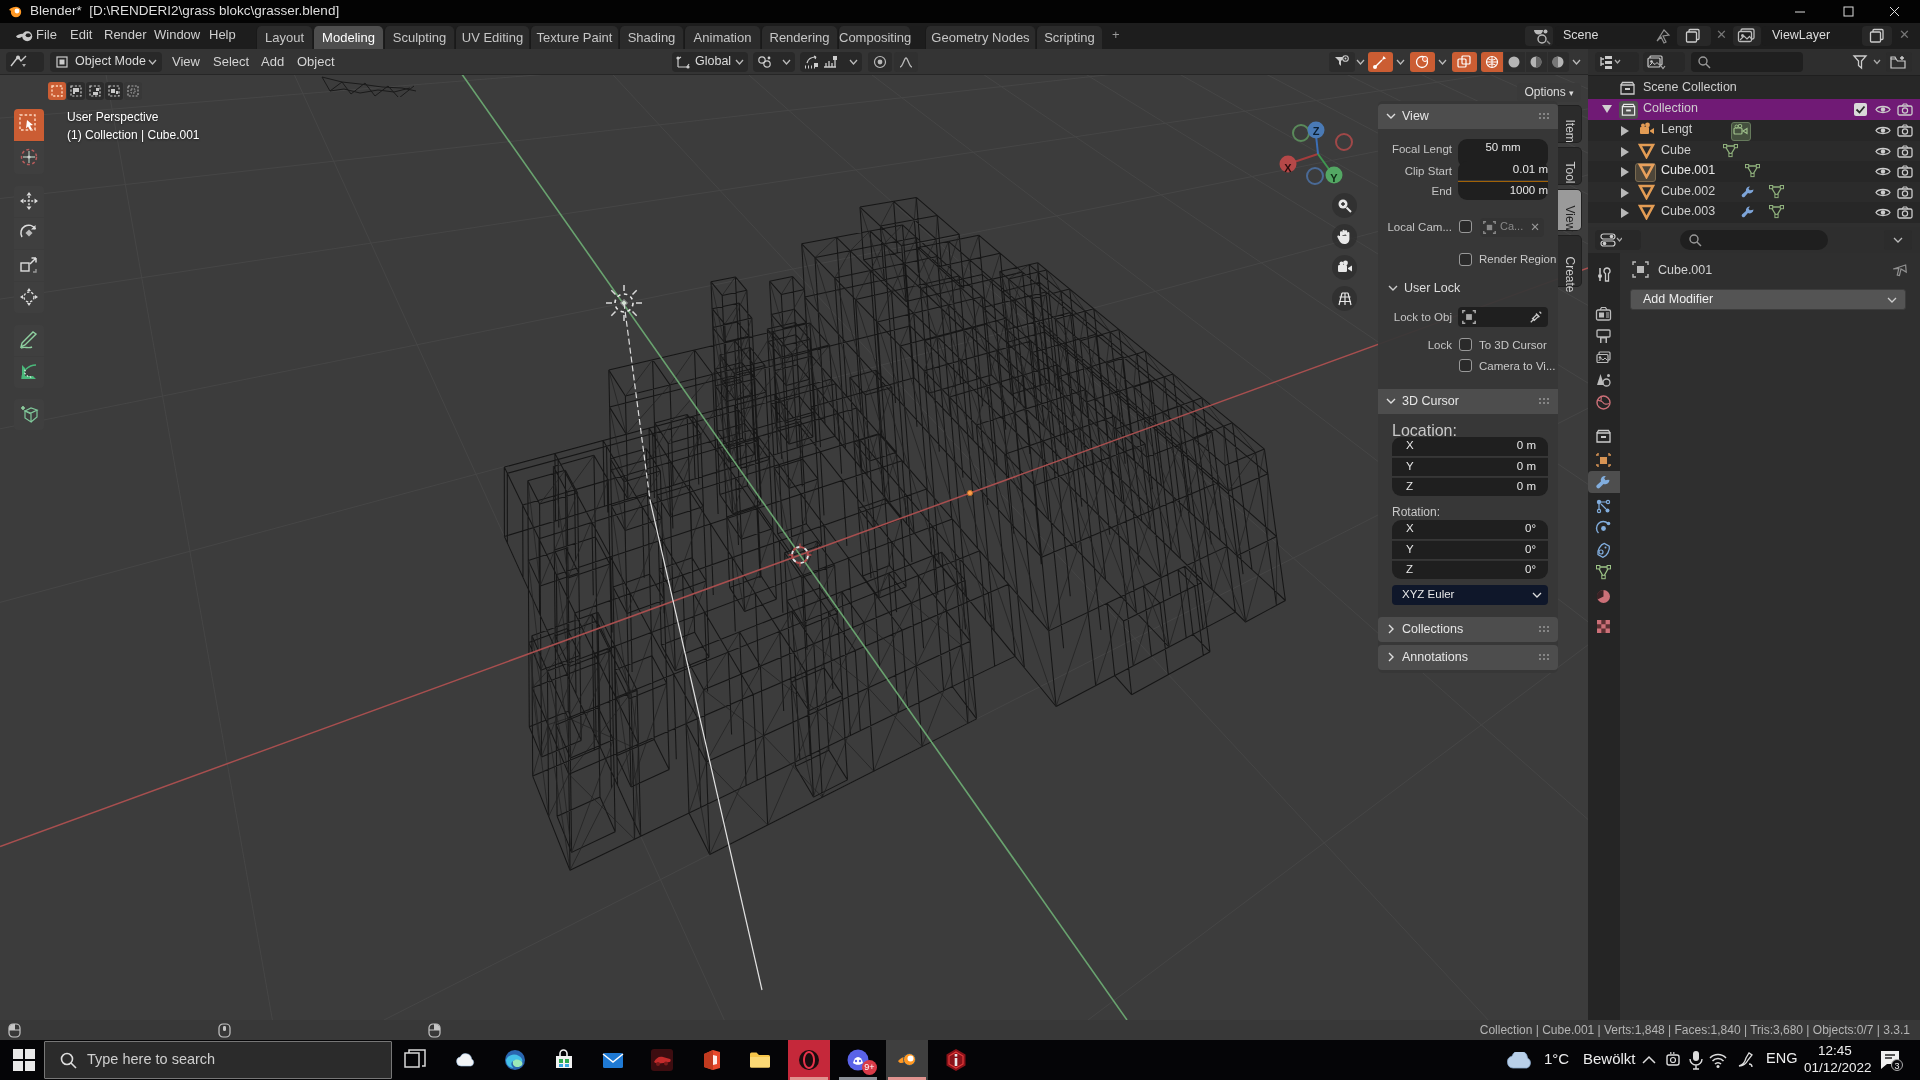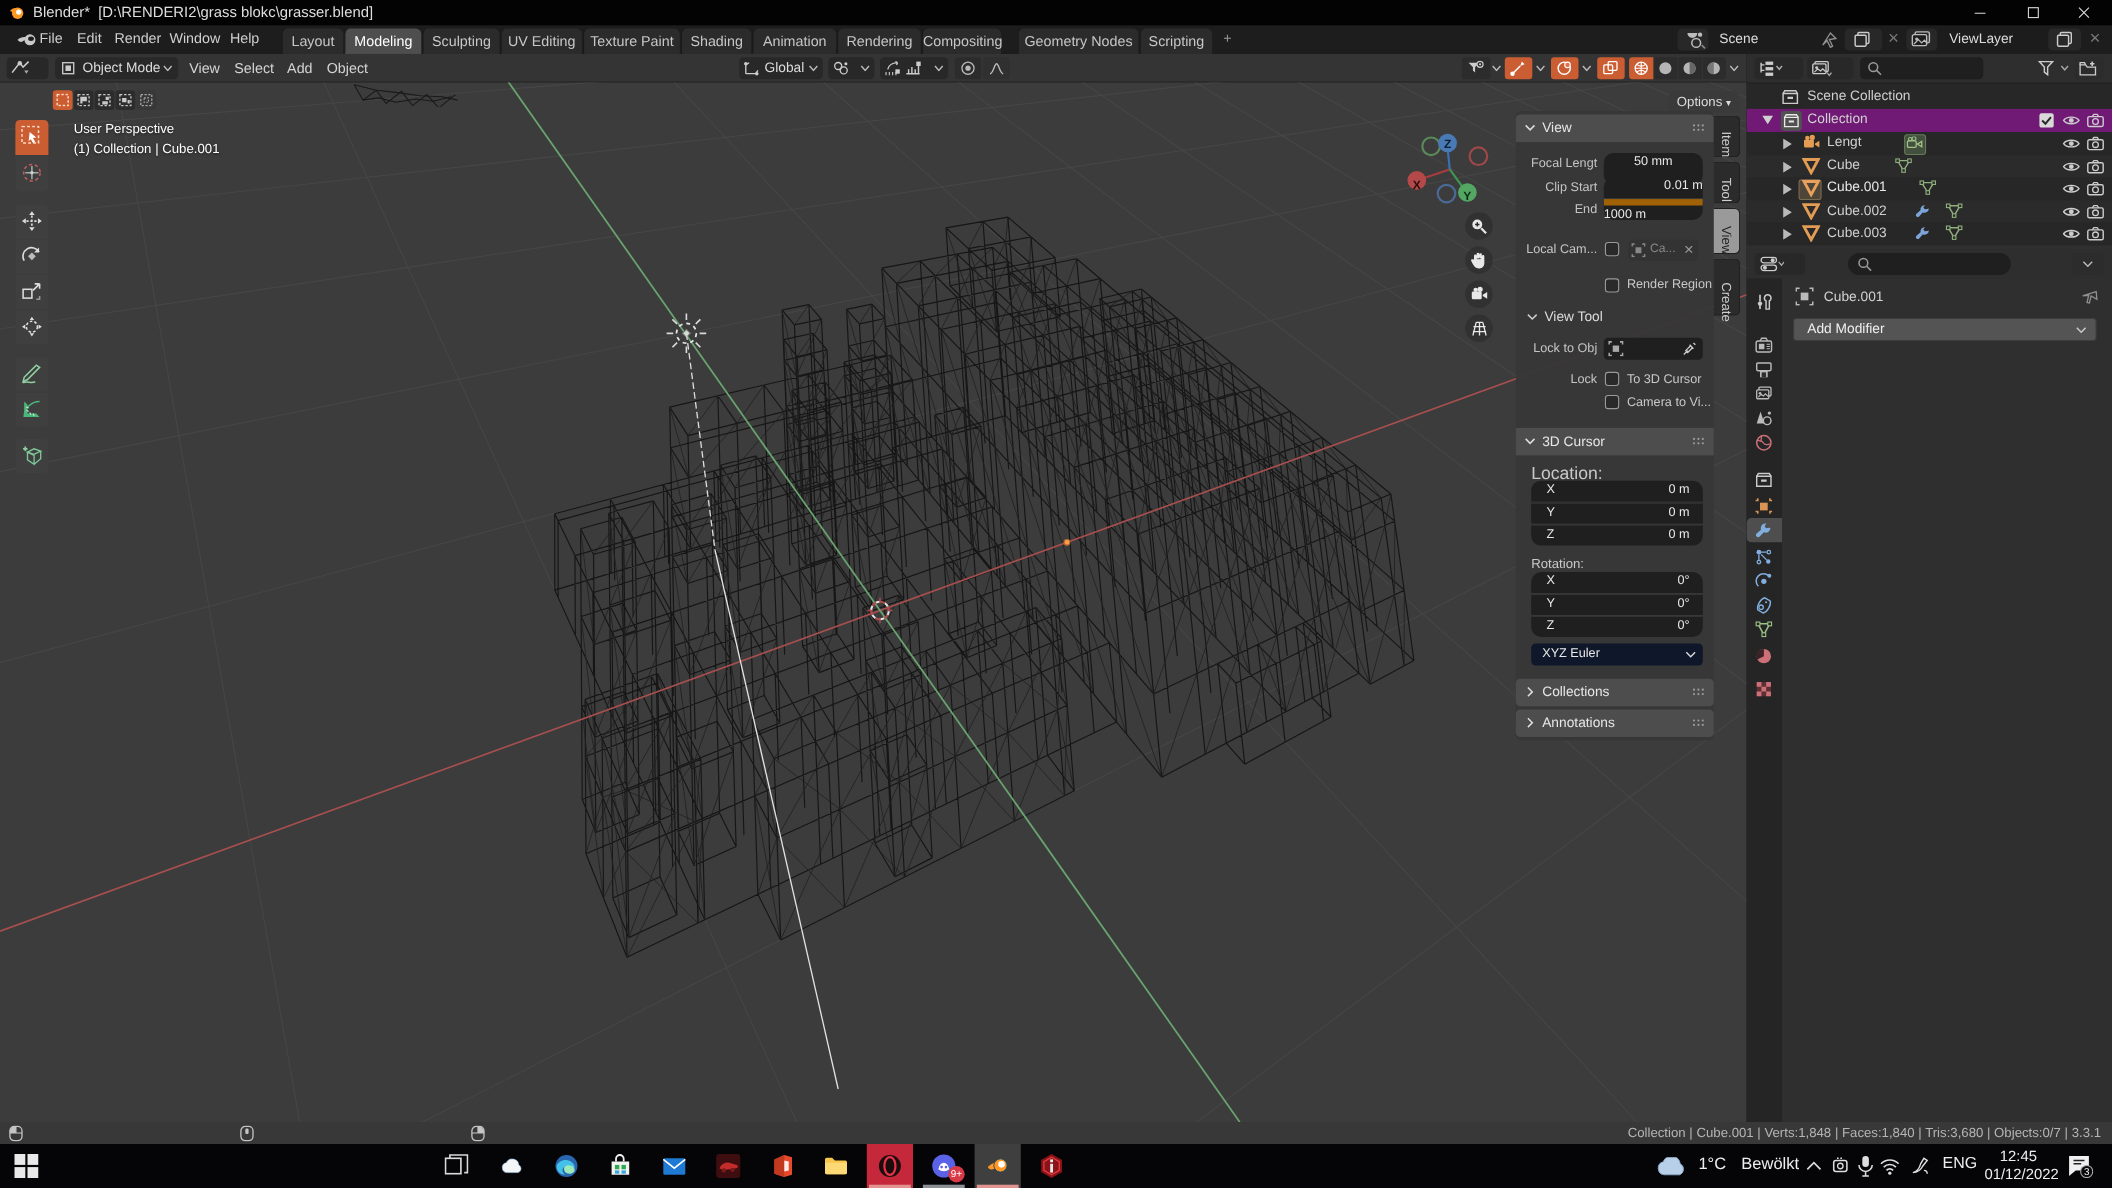--- a/index.html
+++ b/index.html
@@ -812,37 +812,37 @@
           <circle cx="6" cy="6" r="1"></circle>
           <circle cx="10" cy="6" r="1"></circle>
         </g>
       </svg>
     </div>
  <div class="plabel" style="left:0;top:42px;width:74px">Focal Lengt</div>
  <div class="pfield" style="left:80px;top:38px;width:90px;height:29px;border-radius:9px;text-align:center;padding-top:2px">50 mm</div>
  <div class="plabel" style="left:0;top:64px;width:74px">Clip Start</div>
  <div class="pfield" style="left:80px;top:60px;width:90px;height:19px;border-radius:9px 9px 0 0;text-align:right;padding-top:2px">0.01 m</div>
  <div class="plabel" style="left:0;top:84px;width:74px">End</div>
- <div class="pfield" style="left:80px;top:80px;width:90px;height:19px;border-radius:0 0 9px 9px;text-align:left;padding-top:2px;border-top:6px solid #a16207">1000 m</div>
+ <div class="pfield" style="left:80px;top:80px;width:90px;height:19px;border-radius:0 0 9px 9px;text-align:right;padding-top:2px;border-top:1px solid #a16207">1000 m</div>
  <div class="plabel" style="left:0;top:120px;width:74px">Local Cam...</div>
  <div class="ncheck" style="left:81px;top:119px"></div>
  <div class="pfield" style="left:102px;top:117px;width:64px;height:19px;border-radius:4px;background:#333;color:#888">
    <svg style="position:absolute;left:3px;top:3px" width="13" height="13" viewBox="0 0 17 17">
         <path d="M1 4V1h3M13 1h3v3M16 13v3h-3M4 16H1v-3" stroke="#888" fill="none" stroke-width="1.8"></path>
         <rect x="5" y="5" width="7" height="7" fill="#888"></rect>
       </svg>
    <span style="position:absolute;left:20px;top:2px;font-size:11px">Ca...</span>
    <span style="position:absolute;right:4px;top:2px;color:#999">✕</span>
  </div>
  <div class="ncheck" style="left:81px;top:152px"></div>
  <div class="tx" style="left:101px;top:152px;font-size:11.5px;color:#c8c8c8">Render Region</div>
  <svg class="abs" style="left:10px;top:184px" width="10" height="7">
       <path d="M1 1l4 4 4-4" fill="none" stroke="#ccc" stroke-width="1.4"></path>
     </svg>
- <div class="tx" style="left:26px;top:180px;font-size:12.5px;color:#dcdcdc">View Tool</div>
+ <div class="tx" style="left:26px;top:180px;font-size:12.5px;color:#dcdcdc">User Lock</div>
  <div class="plabel" style="left:0;top:210px;width:74px">Lock to Obj</div>
  <div class="pfield" style="left:80px;top:206px;width:90px;height:20px;border-radius:4px">
    <svg style="position:absolute;left:4px;top:3px" width="14" height="14" viewBox="0 0 17 17">
         <path d="M1 4V1h3M13 1h3v3M16 13v3h-3M4 16H1v-3" stroke="#aaa" fill="none" stroke-width="1.8"></path>
         <rect x="5" y="5" width="7" height="7" fill="#aaa"></rect>
       </svg>
    <svg style="position:absolute;right:5px;top:3px" width="14" height="14" viewBox="0 0 16 16">
         <path d="M2 14l4-4m2-6l4 4m-8 2l5-5 2 2-5 5zM12 2l2 2" stroke="#ccc" fill="none" stroke-width="1.4"></path>
       </svg>
  </div>
@@ -965,20 +965,27 @@
 
 <div id="taskbar">
  <svg class="abs" style="left:13px;top:9px" width="22" height="22" viewBox="0 0 22 22">
       <g fill="#e9e9e9">
         <rect x="0" y="0" width="10" height="10"></rect>
         <rect x="12" y="0" width="10" height="10"></rect>
         <rect x="0" y="12" width="10" height="10"></rect>
         <rect x="12" y="12" width="10" height="10"></rect>
       </g>
     </svg>
+ <div id="search">
+  <svg class="abs" style="left:14px;top:9px" width="19" height="19" viewBox="0 0 19 19">
+        <circle cx="8" cy="8" r="5.5" fill="none" stroke="#ddd" stroke-width="1.6"></circle>
+        <path d="M12 12l5 5" stroke="#ddd" stroke-width="1.6"></path>
+      </svg>
+  <div class="tx" style="left:42px;top:9px;font-size:14.5px;color:#cfcfcf">Type here to search</div>
+ </div>
  <svg class="abs" style="left:404px;top:9px" width="22" height="22" viewBox="0 0 22 22">
       <rect x="1" y="4" width="14" height="14" fill="none" stroke="#d9d9d9" stroke-width="1.5"></rect>
       <path d="M5 4V1h16v16h-3" fill="none" stroke="#d9d9d9" stroke-width="1.5"></path>
     </svg>
 
  <svg class="tico" style="left:454px" viewBox="0 0 24 24">
       <path d="M7 18a4.5 4.5 0 01-.8-8.9A6 6 0 0117.6 11 3.8 3.8 0 0117 18z" fill="#f3f5f7"></path>
       <path d="M7 18a4.5 4.5 0 01-.8-8.9A6 6 0 0117.6 11 3.8 3.8 0 0117 18z" fill="none" stroke="#9fc3e8" stroke-width=".6"></path>
     </svg>
 

